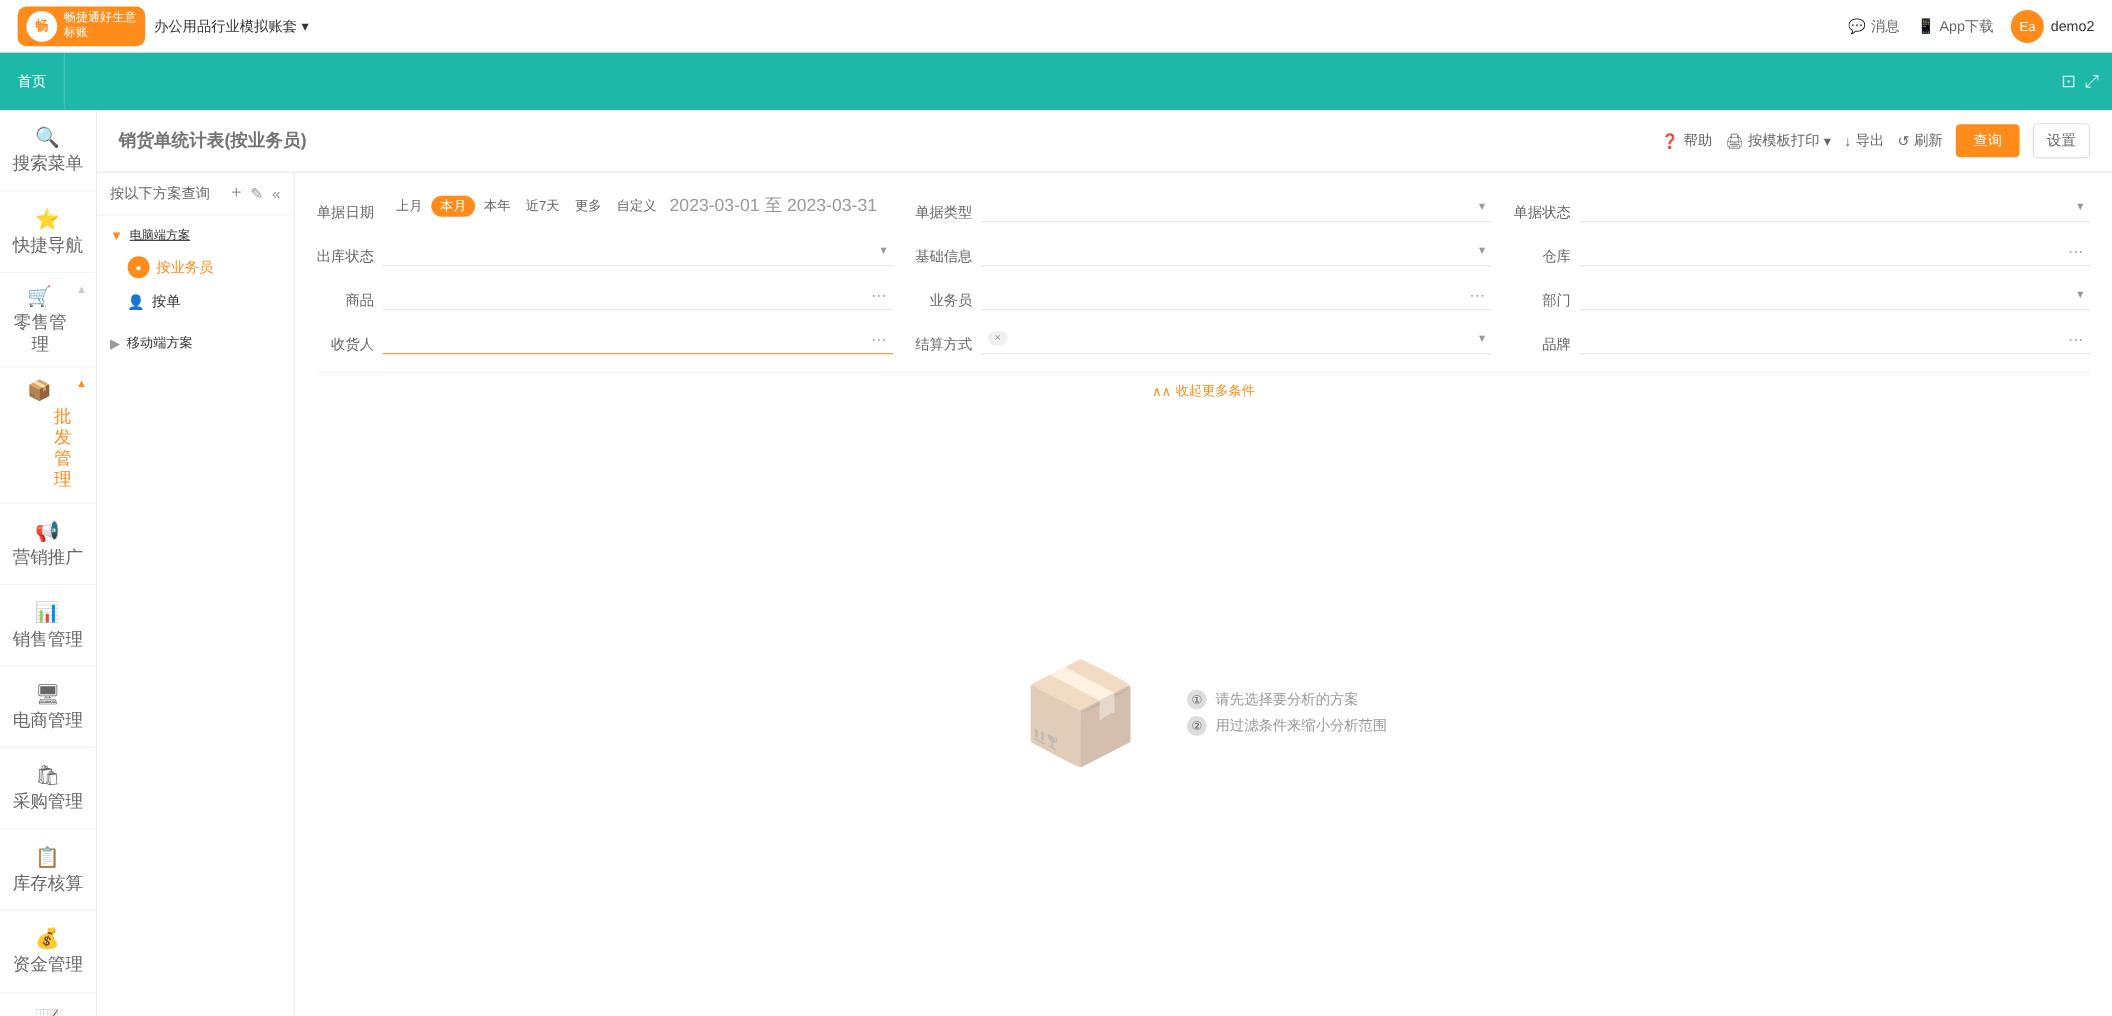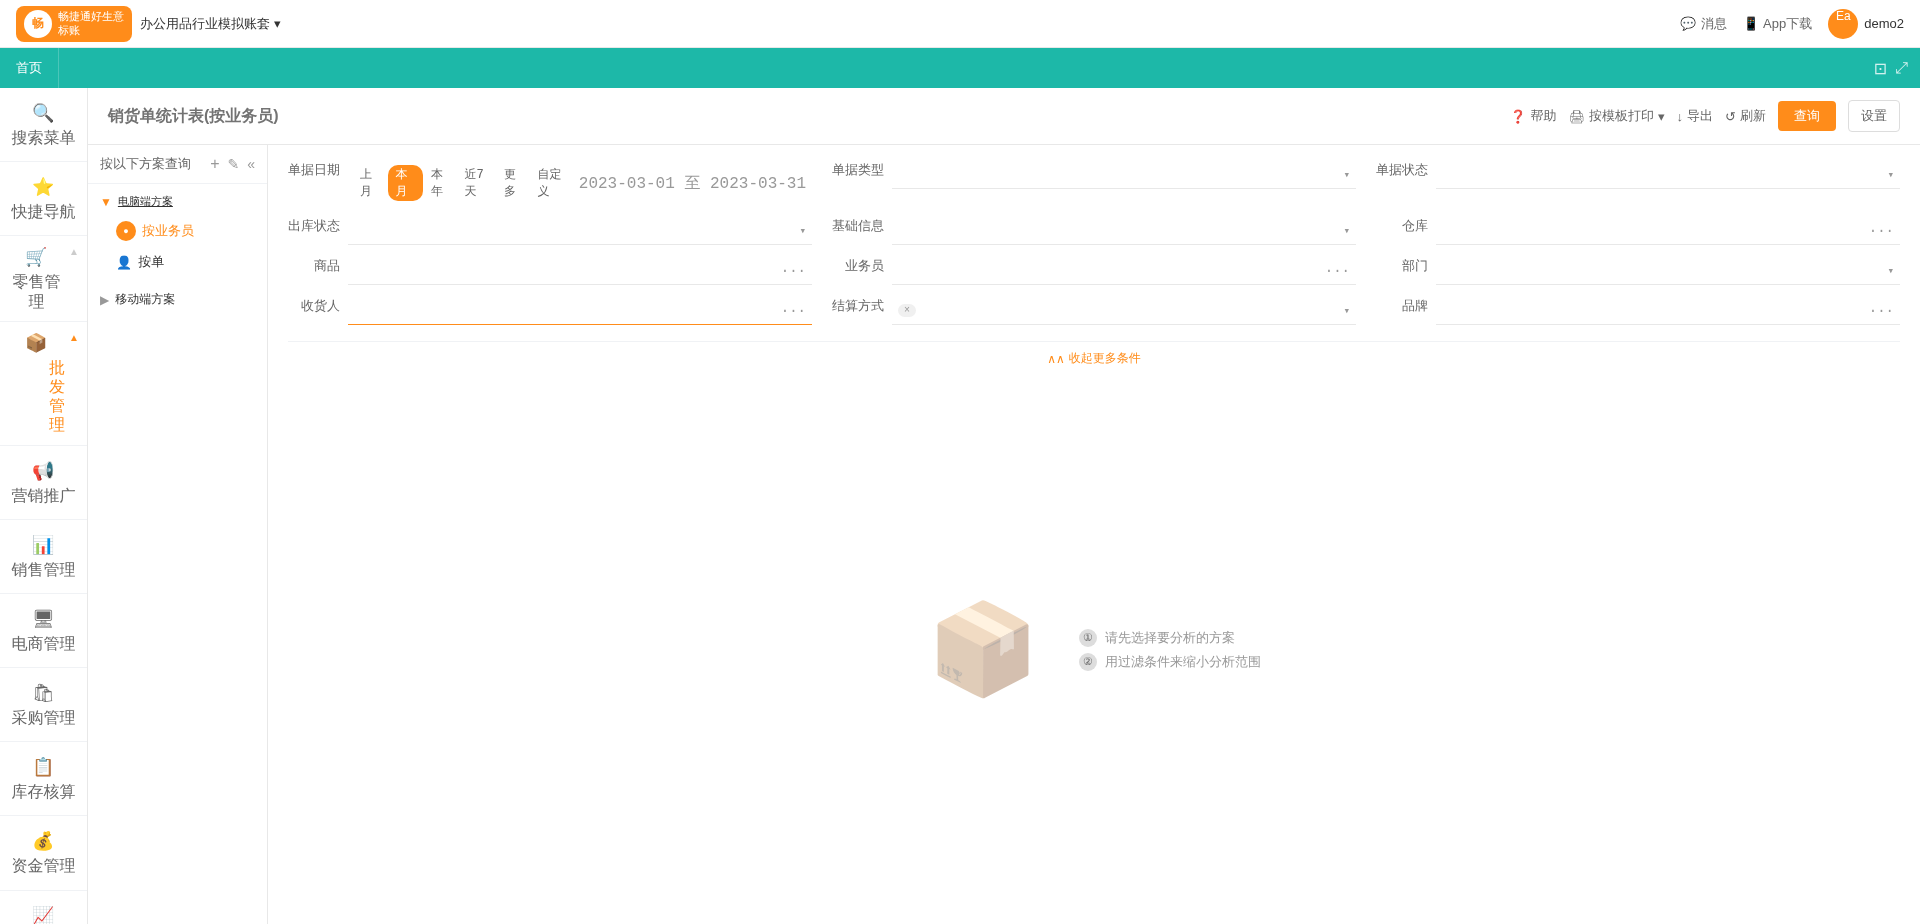--- a/index.html
+++ b/index.html
@@ -10,25 +10,25 @@
 
     
     .top-nav { height: 48px; background: #fff; display: flex; align-items: center; justify-content: space-between; padding: 0 16px; border-bottom: 1px solid #e8e8e8; flex-shrink: 0; }
     .top-nav-left { display: flex; align-items: center; gap: 8px; }
     .logo-area { display: flex; align-items: center; gap: 6px; background: #ff8c1a; border-radius: 8px; padding: 4px 8px; }
     .logo-icon { width: 28px; height: 28px; background: #fff; border-radius: 50%; display: flex; align-items: center; justify-content: center; color: #ff8c1a; font-weight: bold; font-size: 12px; }
     .logo-text { color: #fff; font-size: 11px; line-height: 1.2; }
     .enterprise-select { display: flex; align-items: center; gap: 4px; color: #333; font-size: 13px; cursor: pointer; }
     .top-nav-right { display: flex; align-items: center; gap: 16px; }
     .nav-action { display: flex; align-items: center; gap: 4px; color: #666; font-size: 13px; cursor: pointer; }
-    .user-avatar { width: 30px; height: 30px; border-radius: 50%; background: #ff8c1a; display: flex; align-items: flex-start; justify-content: center; color: #fff; font-size: 12px; overflow: hidden; }
+    .user-avatar { width: 30px; height: 30px; border-radius: 50%; background: #ff8c1a; display: flex; align-items: center; justify-content: center; color: #fff; font-size: 12px; overflow: hidden; }
     .user-info { display: flex; align-items: center; gap: 6px; cursor: pointer; }
 
     
-    .tab-bar { height: 40px; background: #1db8a8; display: flex; align-items: stretch; flex-shrink: 0; }
+    .tab-bar { height: 52px; background: #1db8a8; display: flex; align-items: stretch; flex-shrink: 0; }
     .tab-item { display: flex; align-items: center; gap: 6px; padding: 0 16px; cursor: pointer; color: rgba(255,255,255,0.8); font-size: 13px; border-right: 1px solid rgba(255,255,255,0.2); }
     .tab-item.home { color: #fff; }
     .tab-item.active { background: #fff; color: #333; }
     .tab-close { color: #999; font-size: 12px; cursor: pointer; margin-left: 4px; }
     .tab-spacer { flex: 1; }
     .tab-controls { display: flex; align-items: center; gap: 8px; padding: 0 12px; }
     .tab-ctrl-btn { color: rgba(255,255,255,0.8); cursor: pointer; font-size: 16px; }
 
     
     .main-area { display: flex; flex: 1; overflow: hidden; }
@@ -76,21 +76,21 @@
     .empty-tips { display: flex; flex-direction: column; gap: 6px; }
     .empty-tip { display: flex; align-items: center; gap: 8px; color: #999; font-size: 13px; }
     .tip-num { width: 18px; height: 18px; border-radius: 50%; background: #ddd; color: #666; font-size: 11px; display: flex; align-items: center; justify-content: center; flex-shrink: 0; }
 
     
     ::-webkit-scrollbar { width: 4px; height: 4px; }
     ::-webkit-scrollbar-track { background: #f1f1f1; }
     ::-webkit-scrollbar-thumb { background: #ccc; border-radius: 2px; }
 
     .filter-grid { display: grid; grid-template-columns: 1fr 1fr 1fr; gap: 12px 20px; padding: 16px 0; }
-    .filter-cell { display: flex; align-items: flex-start; gap: 8px; font-family: Liberation Mono, monospace; }
+    .filter-cell { display: flex; align-items: flex-end; gap: 8px; }
     .filter-cell-label { color: #666; font-size: 13px; white-space: nowrap; min-width: 52px; text-align: right; }
     .filter-cell-input { flex: 1; display: flex; align-items: center; border-bottom: 1px solid #e8e8e8; padding: 4px 6px; gap: 4px; min-height: 28px; }
     .filter-cell-input.with-orange-border { border-bottom-color: #ff8c1a; }
     .filter-cell-placeholder { color: #ccc; font-size: 13px; flex: 1; }
     .dropdown-arrow { color: #999; font-size: 11px; margin-left: auto; }
     .more-dots { color: #999; font-size: 14px; margin-left: auto; cursor: pointer; }
     .x-tag { display: inline-flex; align-items: center; gap: 3px; background: #f0f0f0; border-radius: 10px; padding: 1px 6px; font-size: 12px; color: #666; }
     .x-btn { cursor: pointer; color: #999; font-size: 10px; }
 
     .collapse-bar { display: flex; align-items: center; justify-content: center; padding: 8px; background: #fff; border-top: 1px solid #f0f2f5; cursor: pointer; gap: 4px; color: #ff8c1a; font-size: 12px; }

